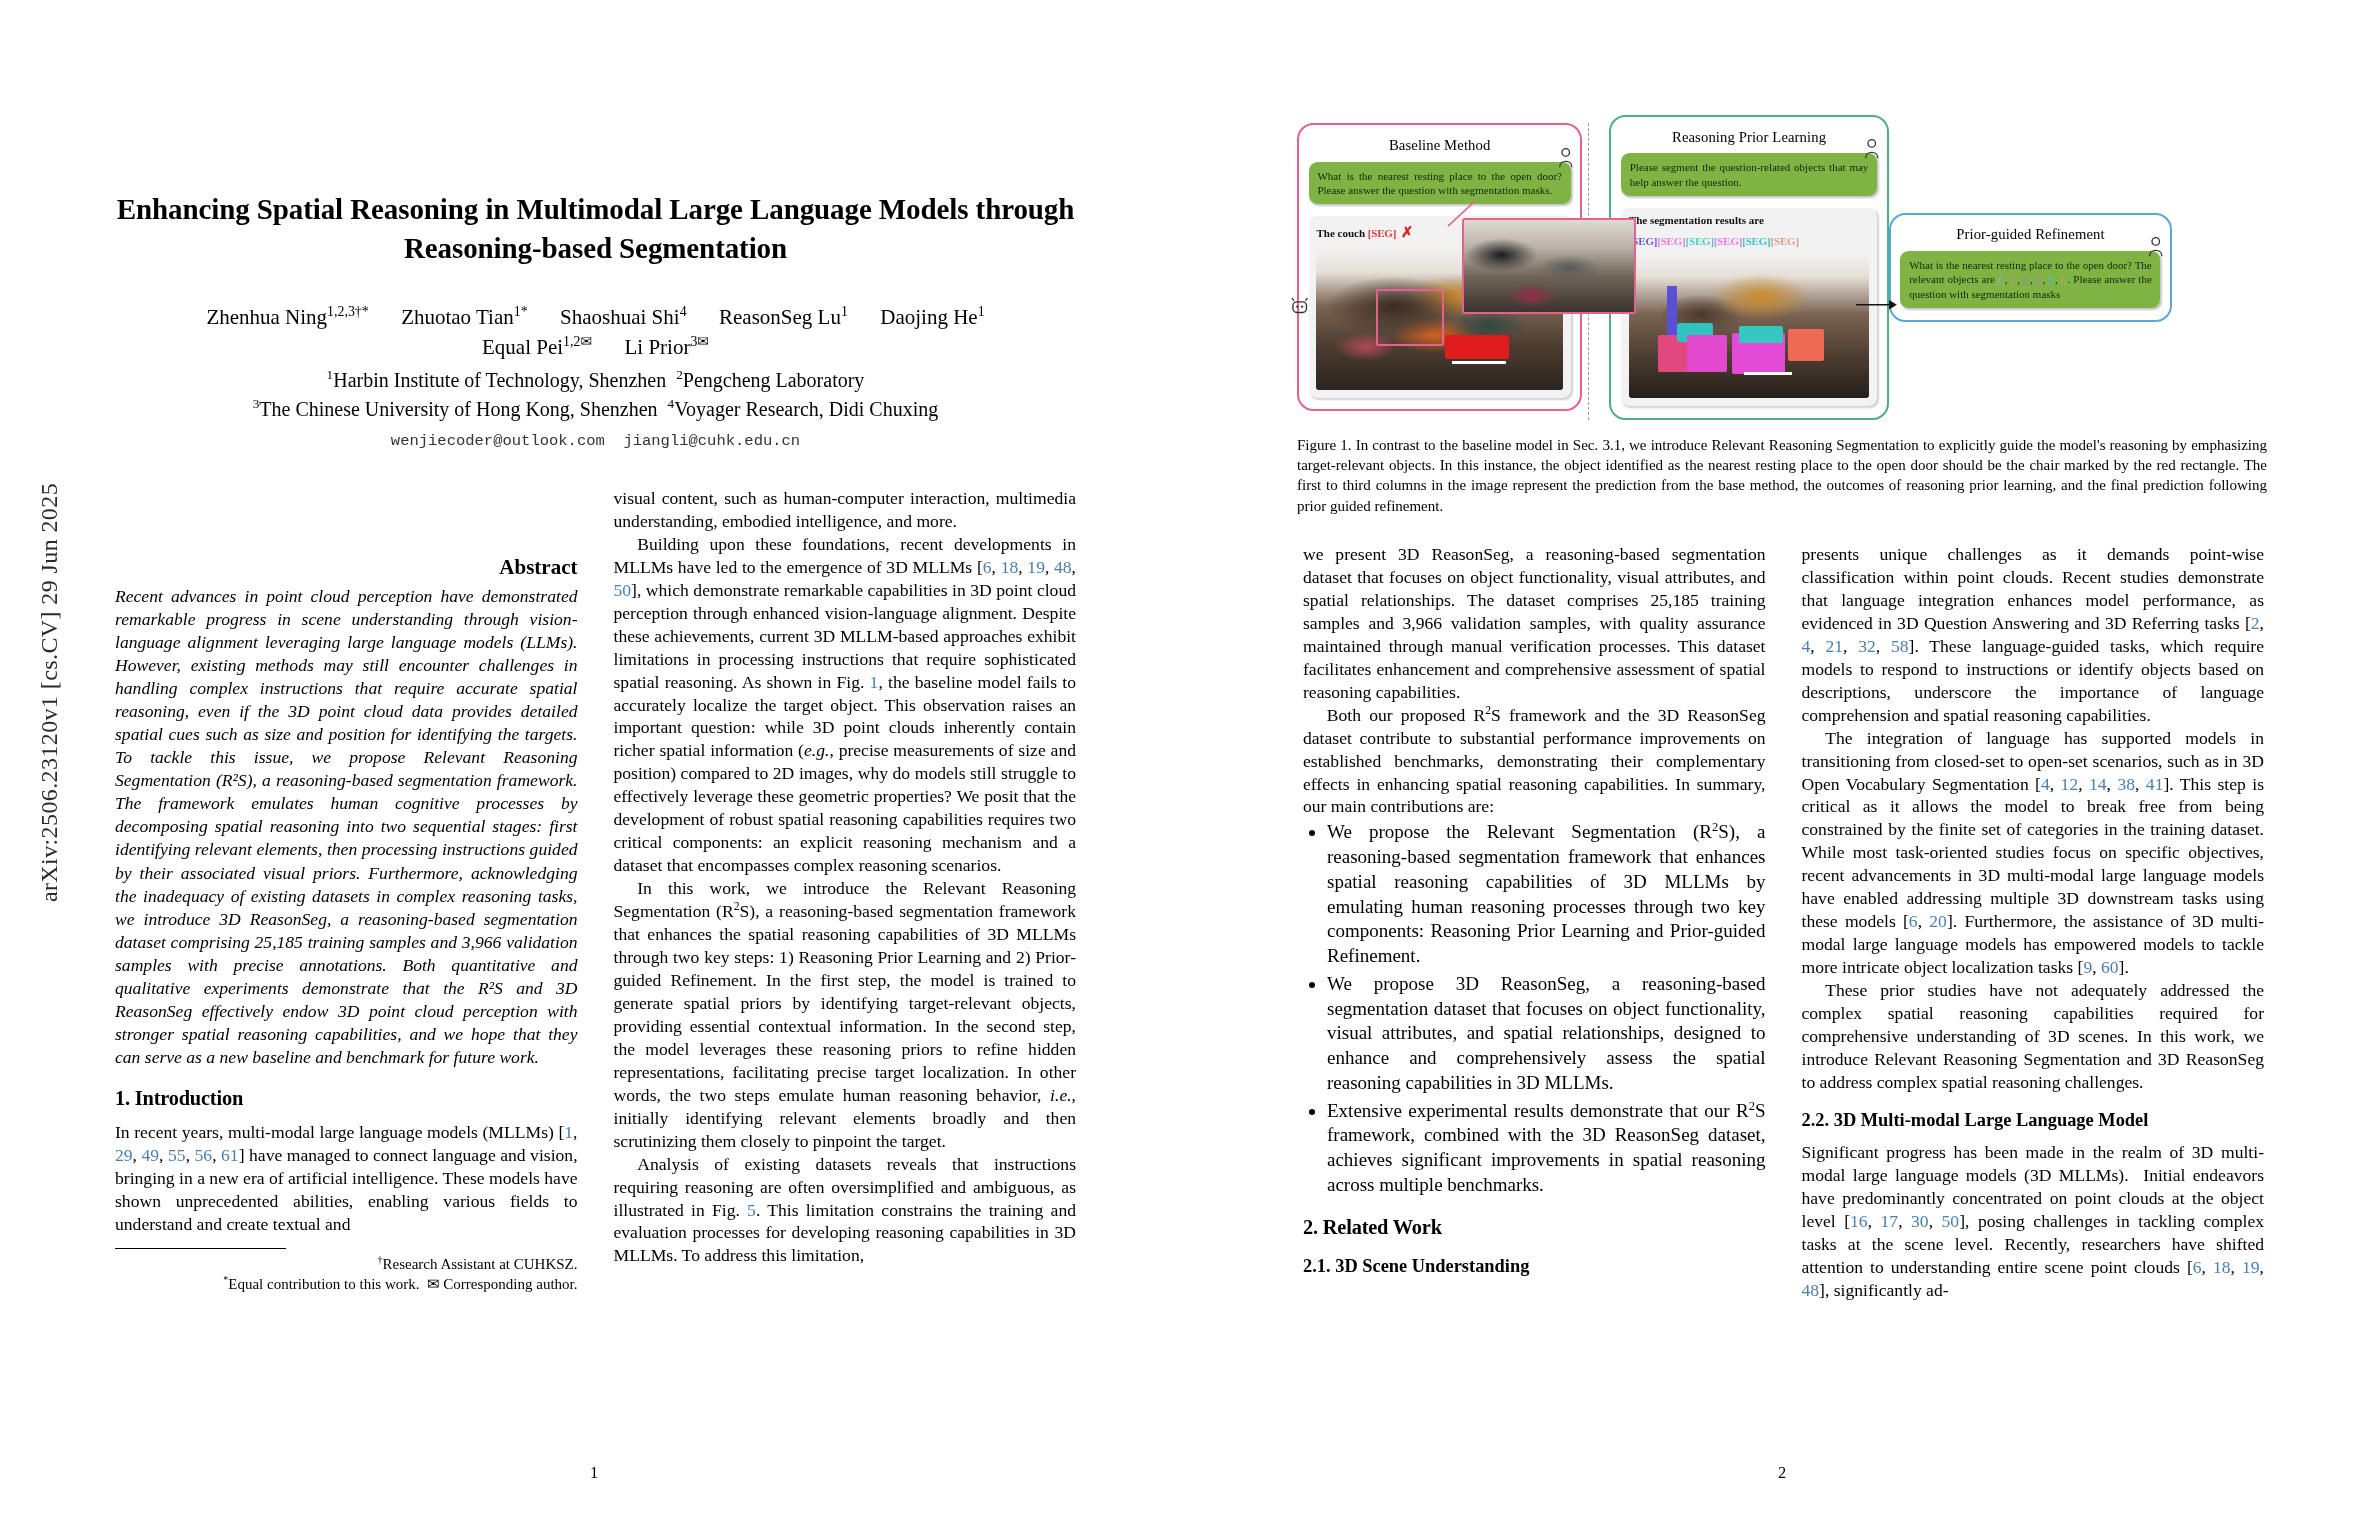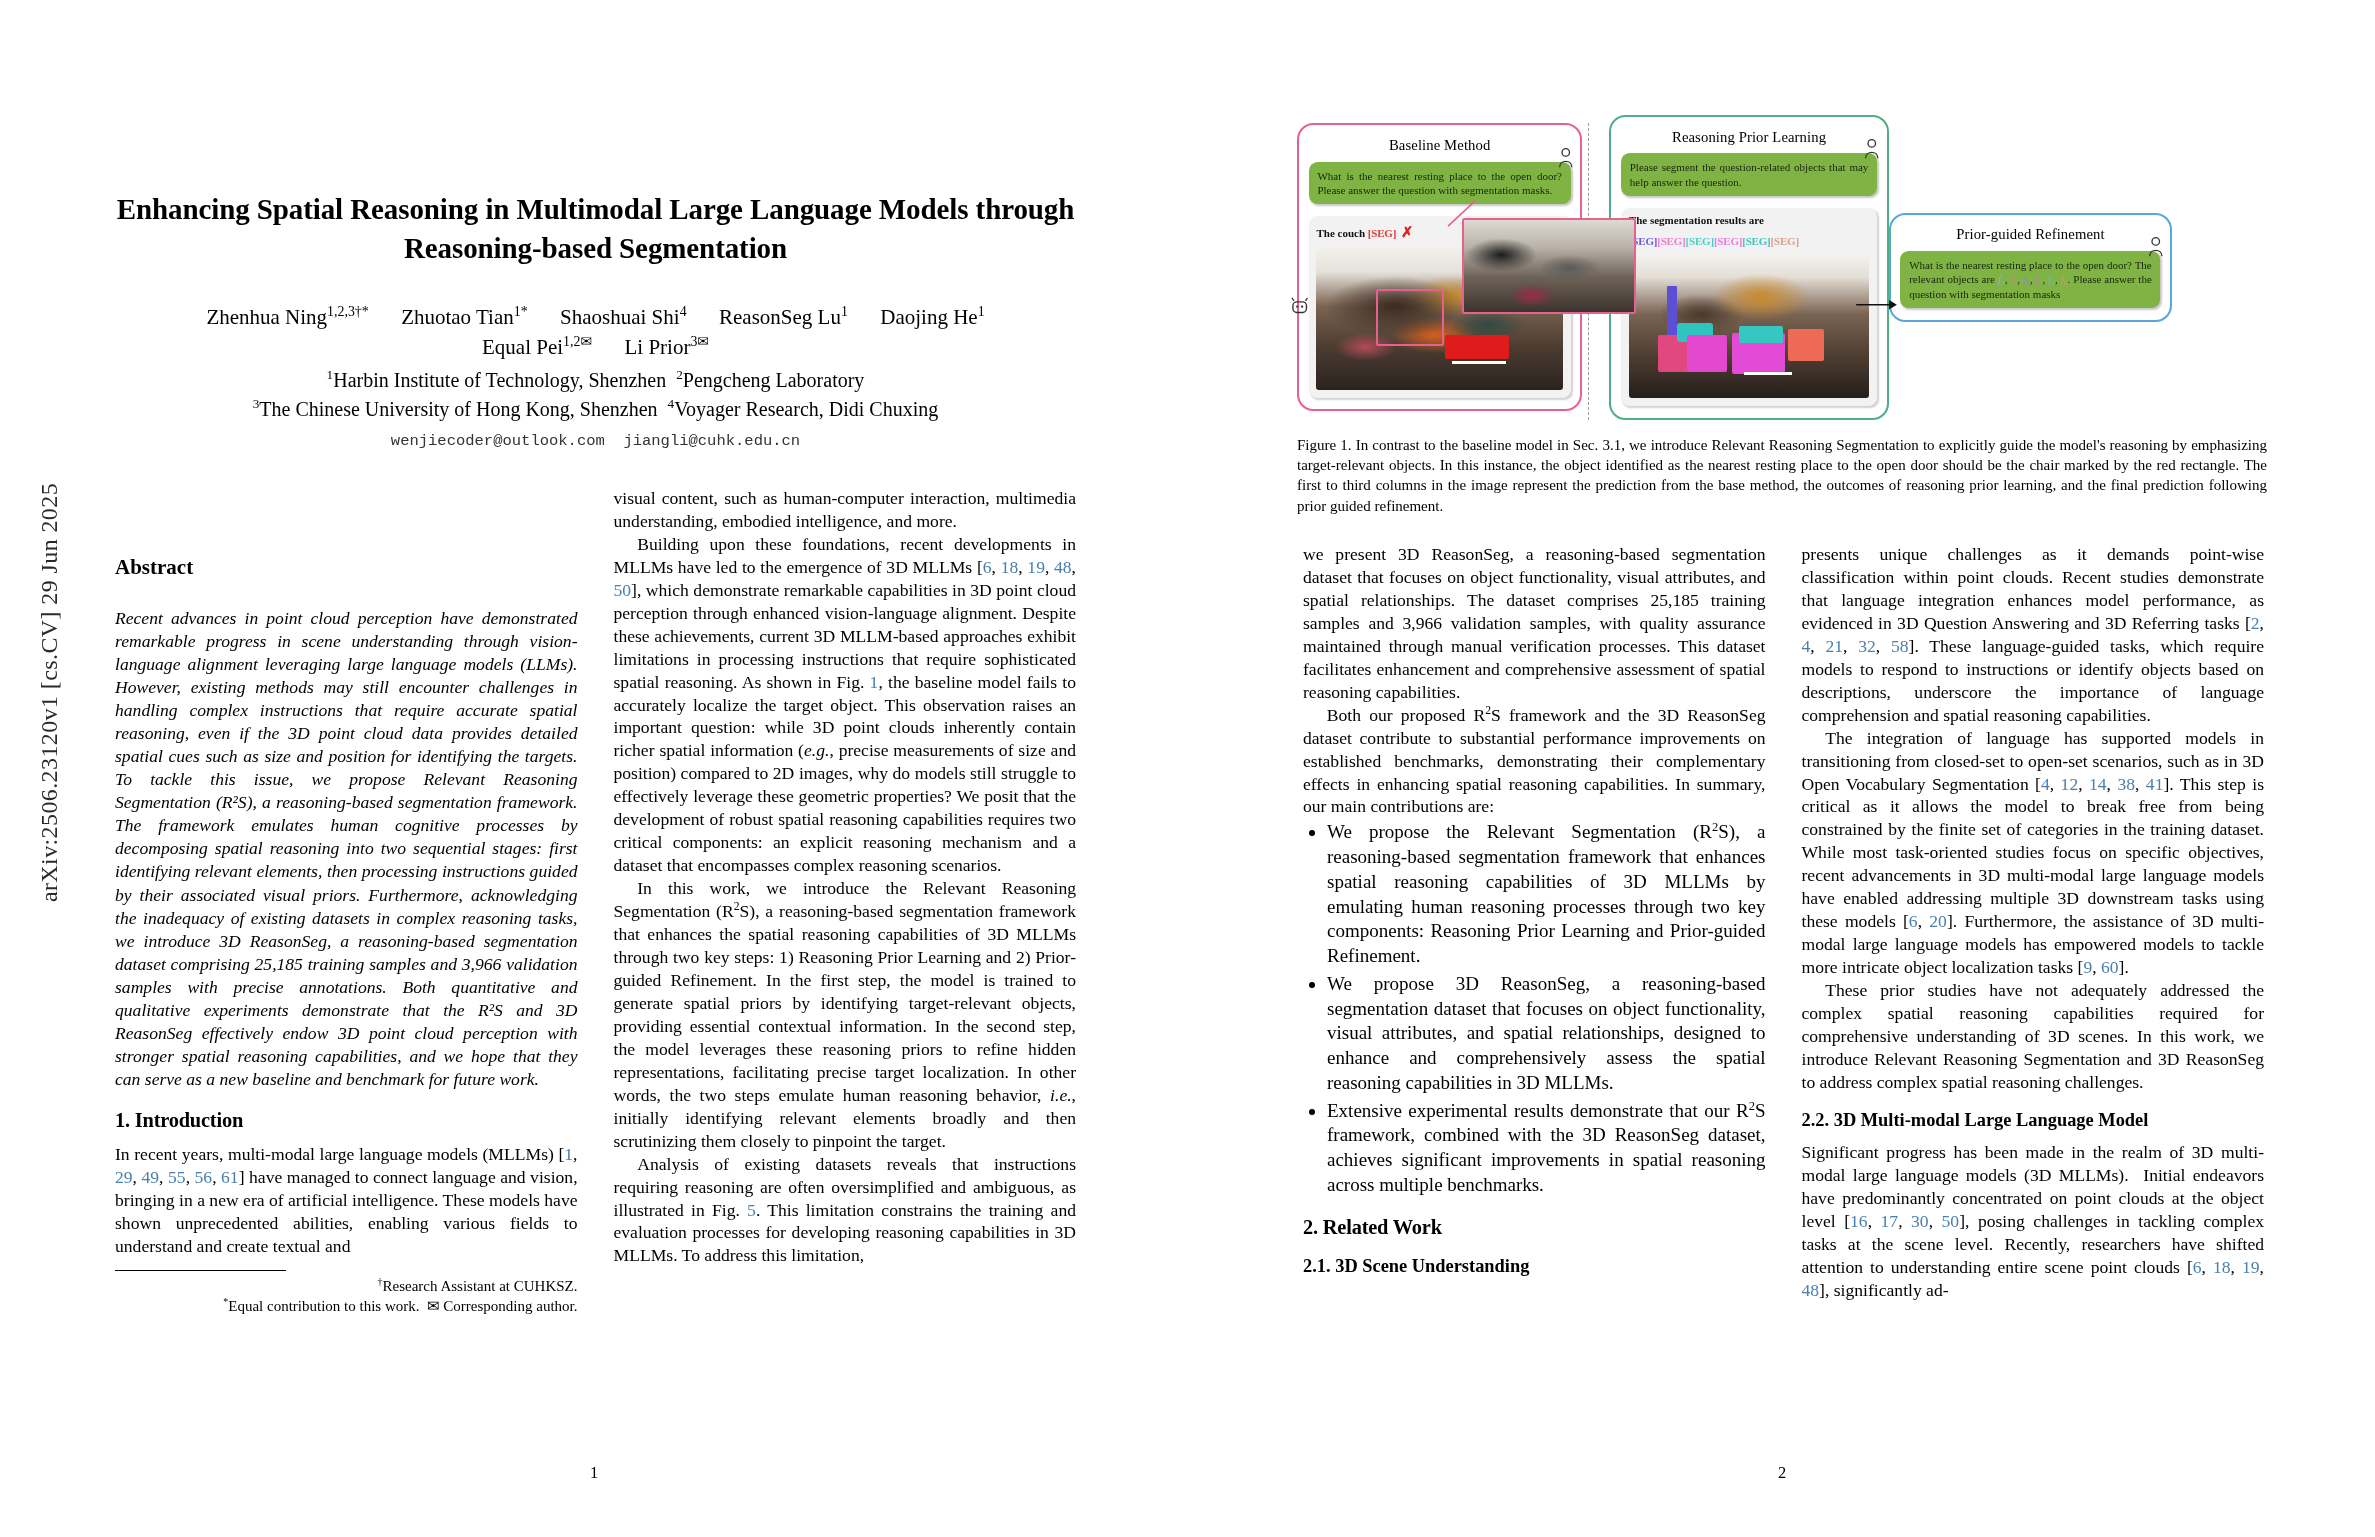--- a/index.html
+++ b/index.html
@@ -33,21 +33,21 @@
   .emails{text-align:center;font-family:"Liberation Mono",monospace;font-size:15.5px;margin-top:8.7px;color:#333;}
   sup{font-size:.66em;vertical-align:super;line-height:0;}
 
   
   .cols{display:flex;gap:36px;margin-top:37px;}
   .col{width:463px;}
   .col.right-col{width:463px;}
 
   h2.sec{font-size:20.4px;font-weight:bold;margin:18.4px 0 10.7px 0;letter-spacing:-0.2px;}
   h3.subsec{font-size:18.4px;font-weight:bold;margin:16.5px 0 9.7px 0;}
-  .abstract-head{text-align:left;font-size:21px;font-weight:bold;margin:68px 0 27px 0;}
+  .abstract-head{text-align:right;font-size:21px;font-weight:bold;margin:68px 0 5px 0;}
   p{margin:0 0 0 0;font-size:17.6px;line-height:1.305;text-align:justify;
      text-justify:inter-word;hyphens:none;}
   p.ab{font-style:italic;font-size:17.6px;line-height:1.31;}
   p + p{text-indent:1.35em;}
   p.noindent{text-indent:0;}
   .cite{color:#4a7fae;}
   ul.contrib{margin:1.9px 0 0 0;padding-left:24px;}
   ul.contrib li{font-size:19px;line-height:1.305;text-align:justify;margin-bottom:2.9px;}
 
   .footsep{border:none;border-top:1px solid #000;width:171px;margin:12.6px 0 5.8px 0;}

